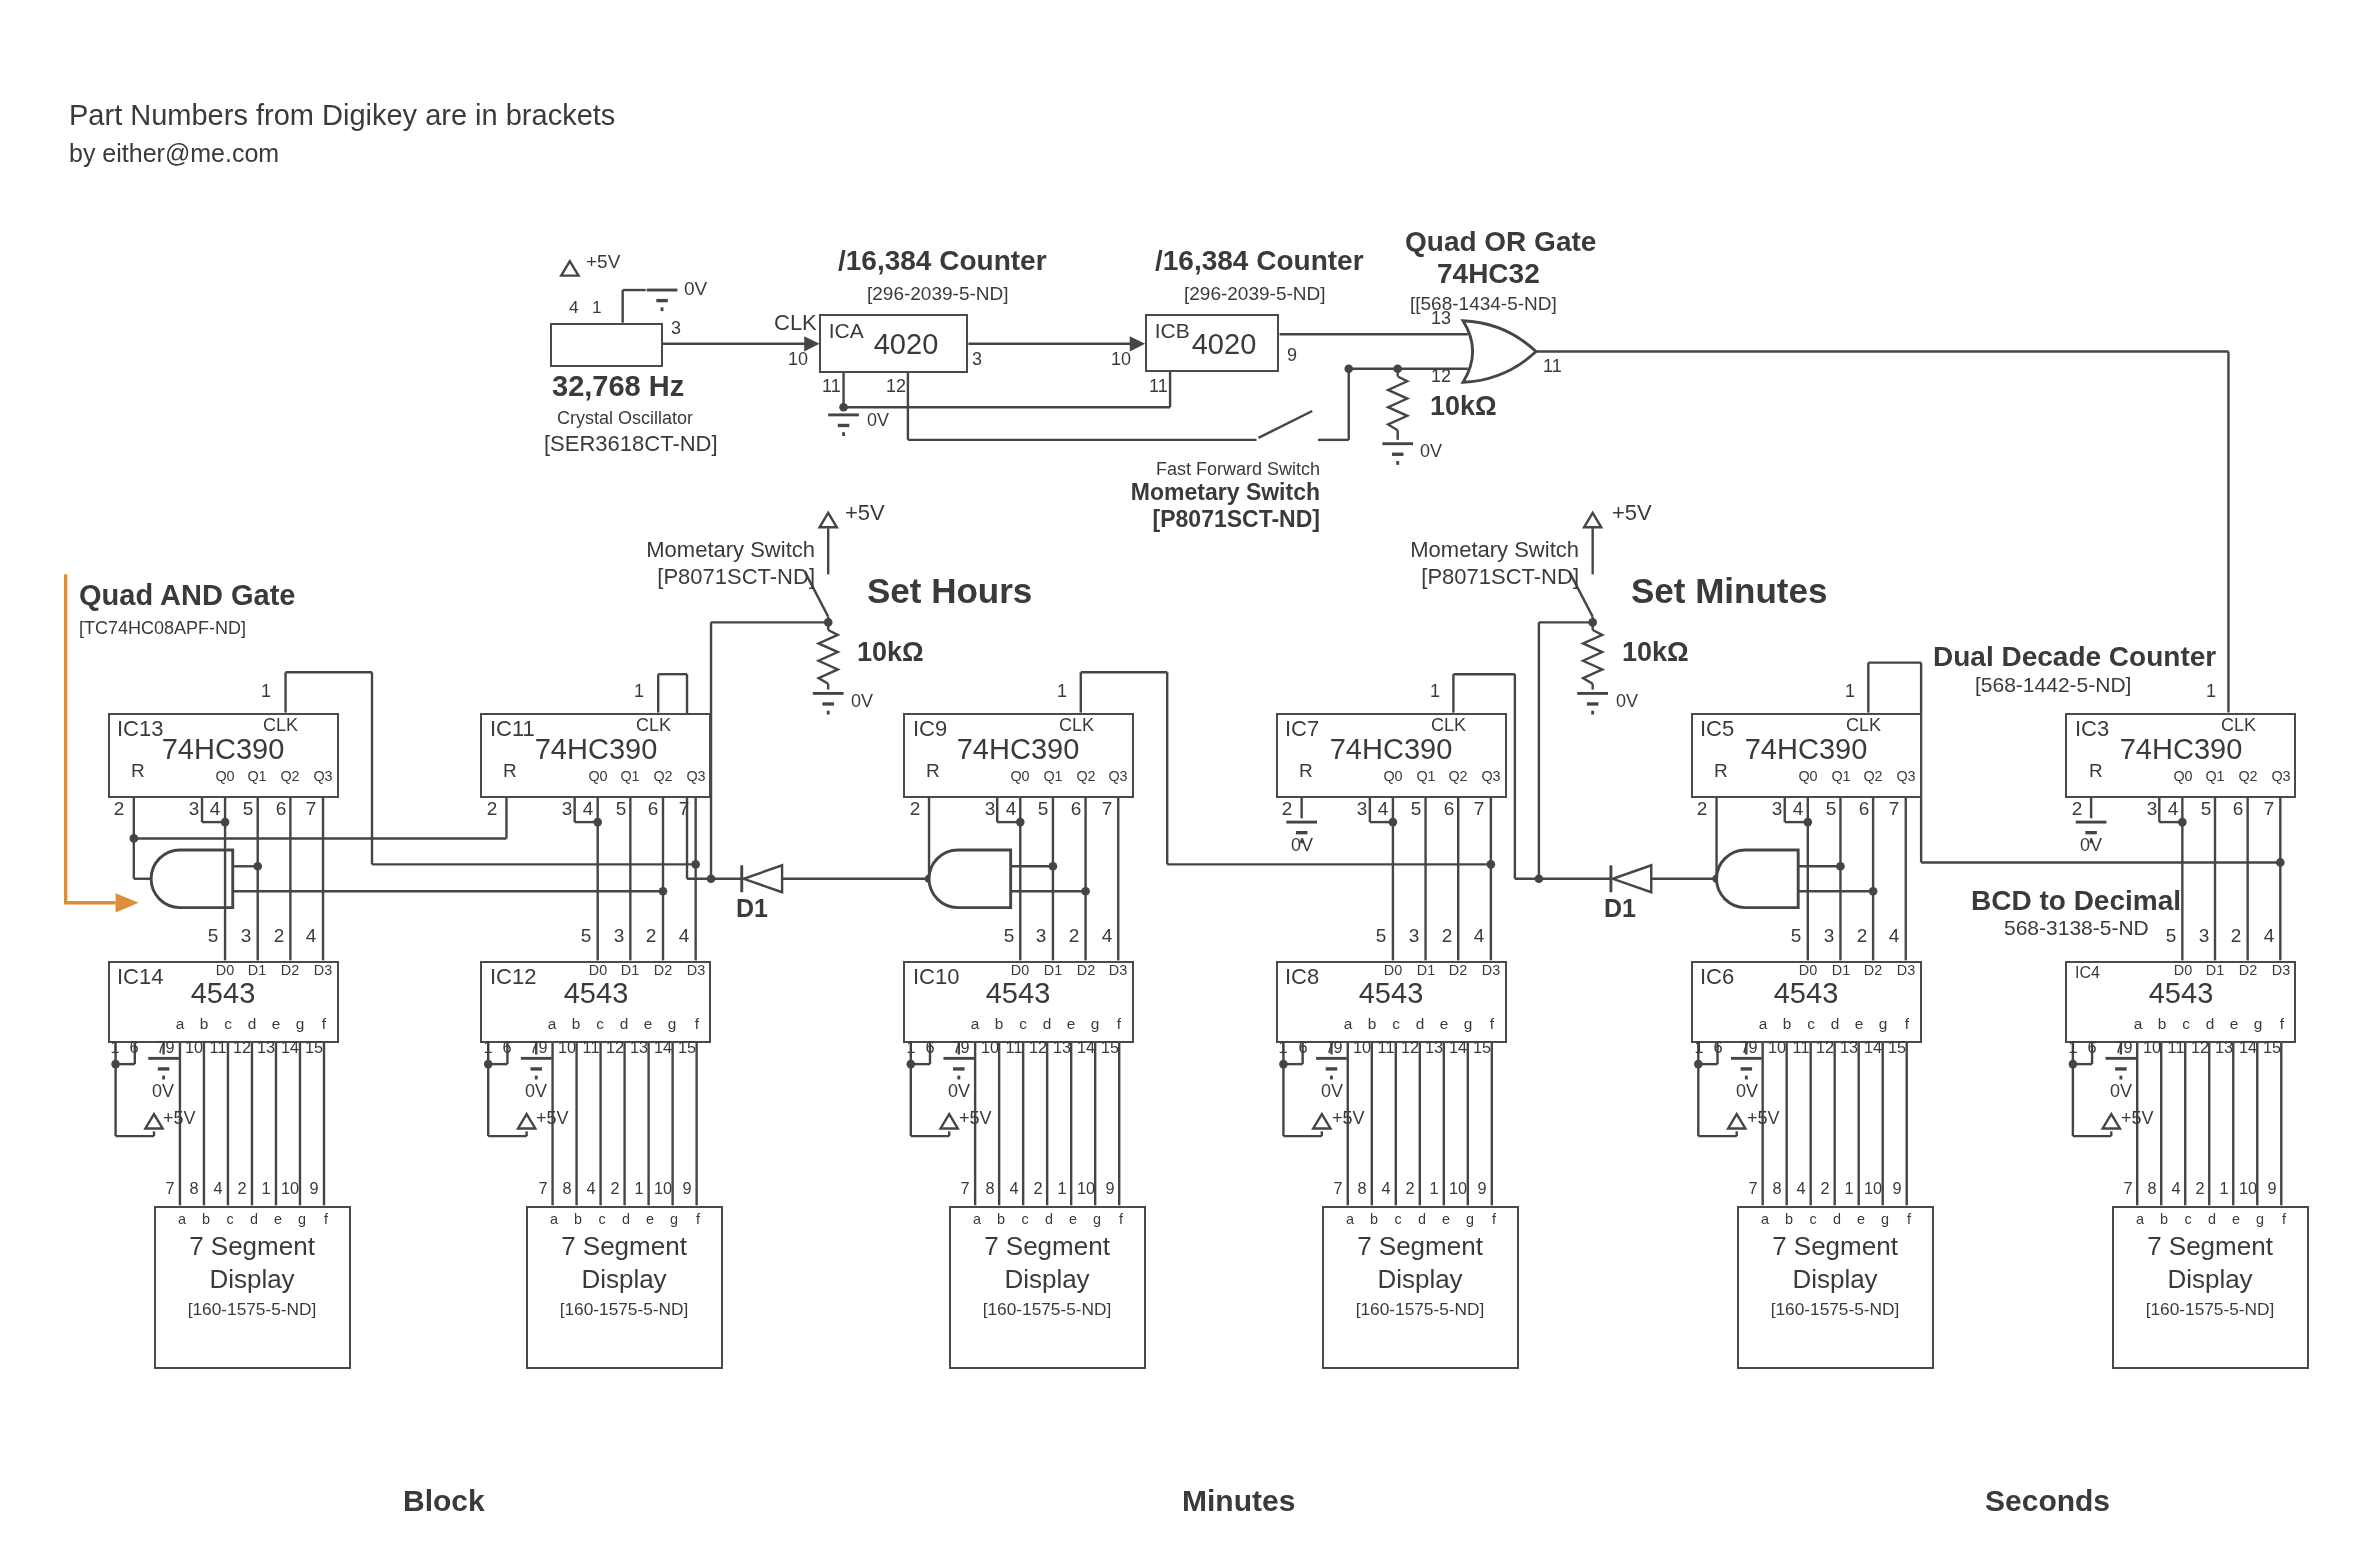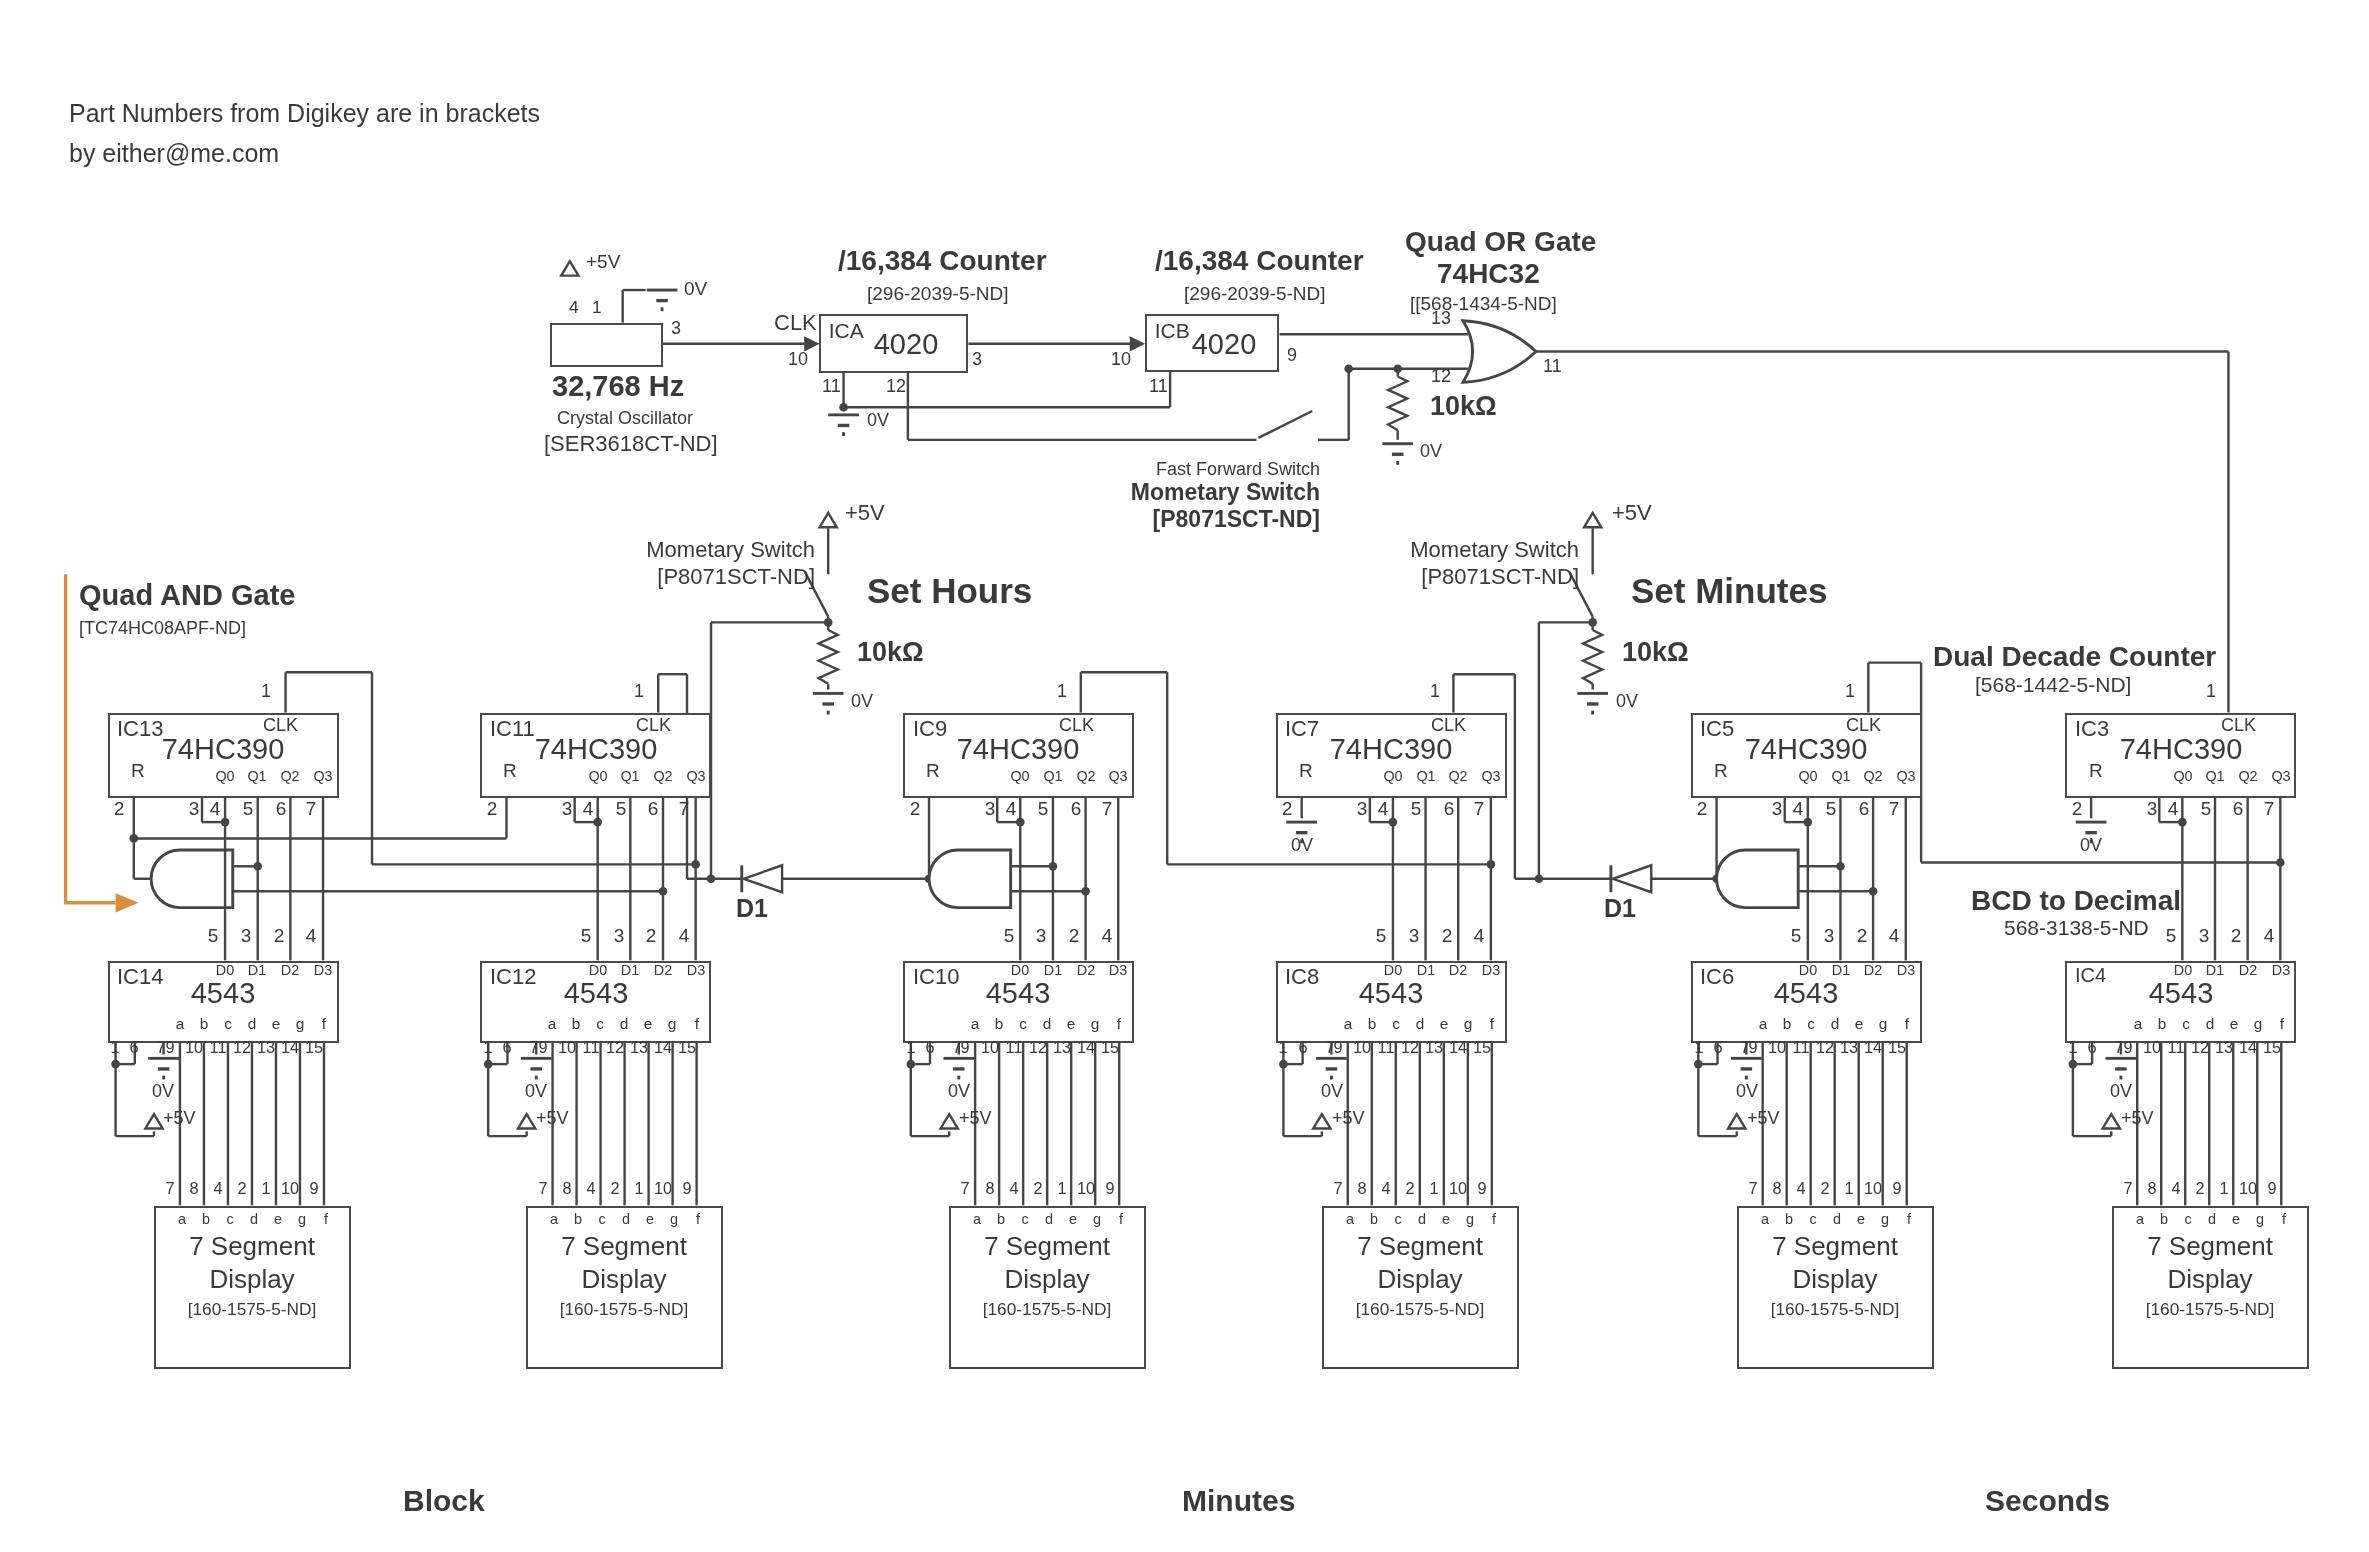--- a/index.html
+++ b/index.html
@@ -290,21 +290,21 @@
       <line x1="2208" y1="1120" x2="2208" y2="1124" stroke="#454545" stroke-width="3"></line>
       <line x1="2225" y1="1085" x2="2225" y2="1255" stroke="#454545" stroke-width="2.5"></line>
       <line x1="2250" y1="1085" x2="2250" y2="1255" stroke="#454545" stroke-width="2.5"></line>
       <line x1="2275" y1="1085" x2="2275" y2="1255" stroke="#454545" stroke-width="2.5"></line>
       <line x1="2300" y1="1085" x2="2300" y2="1255" stroke="#454545" stroke-width="2.5"></line>
       <line x1="2325" y1="1085" x2="2325" y2="1255" stroke="#454545" stroke-width="2.5"></line>
       <line x1="2350" y1="1085" x2="2350" y2="1255" stroke="#454545" stroke-width="2.5"></line>
       <line x1="2375" y1="1085" x2="2375" y2="1255" stroke="#454545" stroke-width="2.5"></line>
     </svg>
 
-  <div class="lbl" style="left:69px;top:100px;font-size:25px;">Part Numbers from Digikey are in brackets</div>
+  <div class="lbl" style="left:69px;top:100px;font-size:29px;">Part Numbers from Digikey are in brackets</div>
   <div class="lbl" style="left:69px;top:140px;font-size:25px;">by either@me.com</div>
 
   <div class="lbl" style="left:586px;top:252px;font-size:19px;">+5V</div>
   <div class="lbl" style="left:684px;top:279px;font-size:19px;">0V</div>
   <div class="lbl" style="left:569px;top:298px;font-size:17.3px;">4</div>
   <div class="lbl" style="left:592px;top:298px;font-size:17.3px;">1</div>
   <div class="lbl" style="left:671px;top:319px;font-size:18px;">3</div>
   <div class="lbl b" style="left:552px;top:371px;font-size:29px;">32,768 Hz</div>
   <div class="lbl" style="left:557px;top:409px;font-size:18px;">Crystal Oscillator</div>
   <div class="lbl" style="left:544px;top:432px;font-size:22px;">[SER3618CT-ND]</div>
@@ -715,21 +715,21 @@
     <div class="lbl c" style="left: 2173px; top: 799px; font-size: 19px;">4</div>
     <div class="lbl c" style="left: 2206px; top: 799px; font-size: 19px;">5</div>
     <div class="lbl c" style="left: 2238px; top: 799px; font-size: 19px;">6</div>
     <div class="lbl c" style="left: 2269px; top: 799px; font-size: 19px;">7</div>
     <div class="lbl c" style="left: 2091px; top: 836px; font-size: 18px;">0V</div>
     <div class="lbl c" style="left: 2171px; top: 926px; font-size: 19px;">5</div>
     <div class="lbl c" style="left: 2204px; top: 926px; font-size: 19px;">3</div>
     <div class="lbl c" style="left: 2236px; top: 926px; font-size: 19px;">2</div>
     <div class="lbl c" style="left: 2269px; top: 926px; font-size: 19px;">4</div>
     <div class="box" style="left: 2065px; top: 961px; width: 231px; height: 82px;"></div>
-    <div class="lbl" style="left: 2075px; top: 965px; font-size: 20px;">IC4</div>
+    <div class="lbl" style="left: 2075px; top: 965px; font-size: 16px;">IC4</div>
     <div class="lbl c" style="left: 2181px; top: 978px; font-size: 29px;">4543</div>
     <div class="lbl c" style="left: 2183px; top: 963px; font-size: 14.4px;">D0</div>
     <div class="lbl c" style="left: 2215px; top: 963px; font-size: 14.4px;">D1</div>
     <div class="lbl c" style="left: 2248px; top: 963px; font-size: 14.4px;">D2</div>
     <div class="lbl c" style="left: 2281px; top: 963px; font-size: 14.4px;">D3</div>
     <div class="lbl c" style="left: 2138px; top: 1016px; font-size: 15.4px;">a</div>
     <div class="lbl c" style="left: 2162px; top: 1016px; font-size: 15.4px;">b</div>
     <div class="lbl c" style="left: 2186px; top: 1016px; font-size: 15.4px;">c</div>
     <div class="lbl c" style="left: 2210px; top: 1016px; font-size: 15.4px;">d</div>
     <div class="lbl c" style="left: 2234px; top: 1016px; font-size: 15.4px;">e</div>

